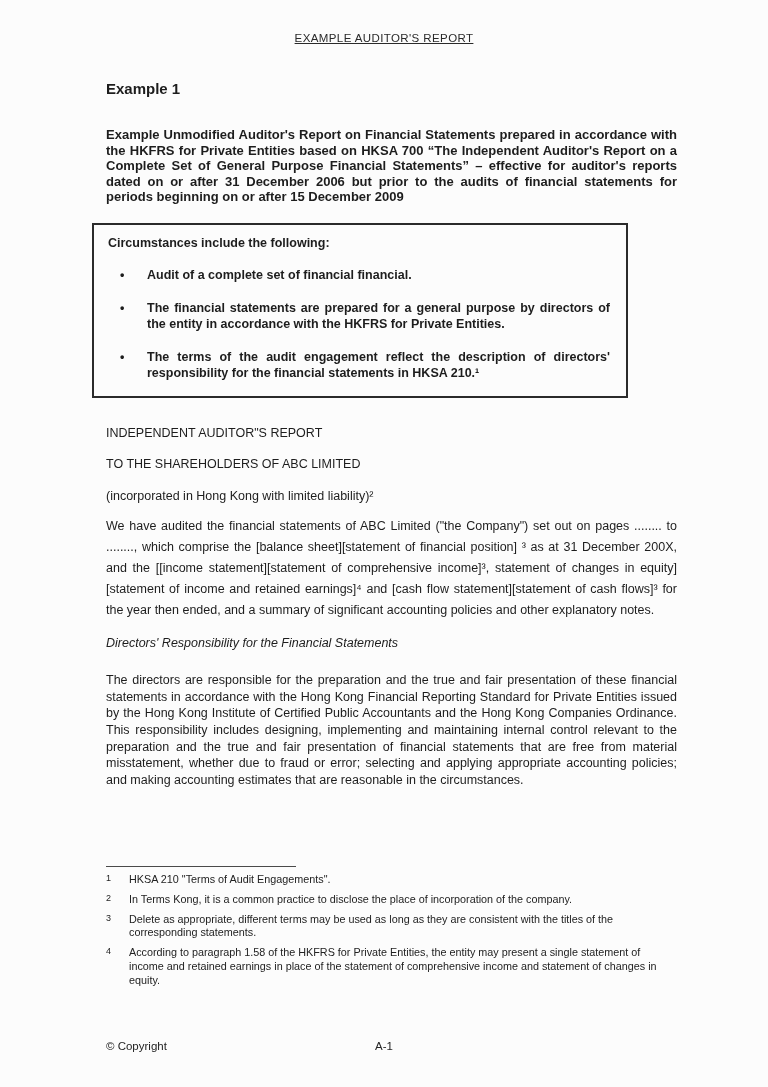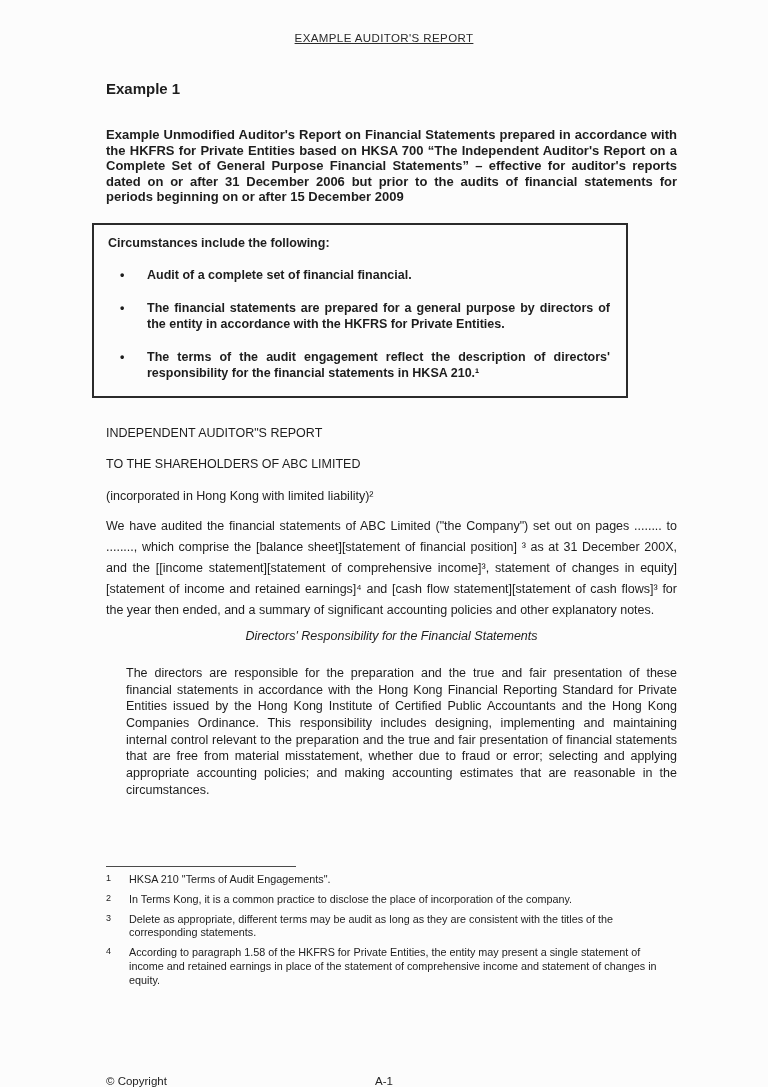--- a/index.html
+++ b/index.html
@@ -63,32 +63,30 @@
   .bullet-text { flex:1; text-align:justify; }
   .report-heading { margin-top:27px; font-size:12.5px; line-height:16.5px; }
   .report-line   { margin-top:15px; font-size:12.5px; line-height:16.5px; }
   .body-paragraph {
     margin-top:12px;
     font-size:12.5px;
     line-height:21px;
     text-align:justify;
   }
   .section-heading-italic {
-    margin-top:7px;
+    margin-top:14px;
     font-size:12.5px;
     font-style:italic;
     line-height:16.5px;
-    text-align:center;
   }
   .directors-paragraph {
     margin-top:20px;
     font-size:12.5px;
     line-height:16.7px;
     text-align:justify;
-    margin-left:20px;
   }
   .footnotes-block {
     position:absolute;
     left:106px; top:866px;
     width:571px;
   }
   .footnote-rule {
     width:190px;
     border-top:1.4px solid #4a4a4a;
     margin-bottom:6px;
@@ -103,21 +101,21 @@
   .footnote-num {
     flex:none;
     width:23px;
     font-size:9px;
     position:relative;
     top:-1px;
   }
   .footnote-text { flex:1; }
   .page-footer {
     position:absolute;
-    left:0; top:1075px;
+    left:0; top:1040px;
     width:100%;
     font-size:11.5px;
     text-align:center;
     color:#242424;
   }
   .footer-copyright {
     position:absolute;
     left:106px; top:0;
   }
 </style>
@@ -169,21 +167,21 @@
     <div class="footnote-row">
       <span class="footnote-num">1</span>
       <span class="footnote-text">HKSA 210 "Terms of Audit Engagements".</span>
     </div>
     <div class="footnote-row">
       <span class="footnote-num">2</span>
       <span class="footnote-text">In Terms Kong, it is a common practice to disclose the place of incorporation of the company.</span>
     </div>
     <div class="footnote-row">
       <span class="footnote-num">3</span>
-      <span class="footnote-text">Delete as appropriate, different terms may be audit as long as they are consistent with the titles of the corresponding statements.</span>
+      <span class="footnote-text">Delete as appropriate, different terms may be used as long as they are consistent with the titles of the corresponding statements.</span>
     </div>
     <div class="footnote-row">
       <span class="footnote-num">4</span>
       <span class="footnote-text">According to paragraph 1.58 of the HKFRS for Private Entities, the entity may present a single statement of income and retained earnings in place of the statement of comprehensive income and statement of changes in equity.</span>
     </div>
   </div>
 
   <div class="page-footer">
     <span class="footer-copyright">© Copyright</span>
     <span>A-1</span>

